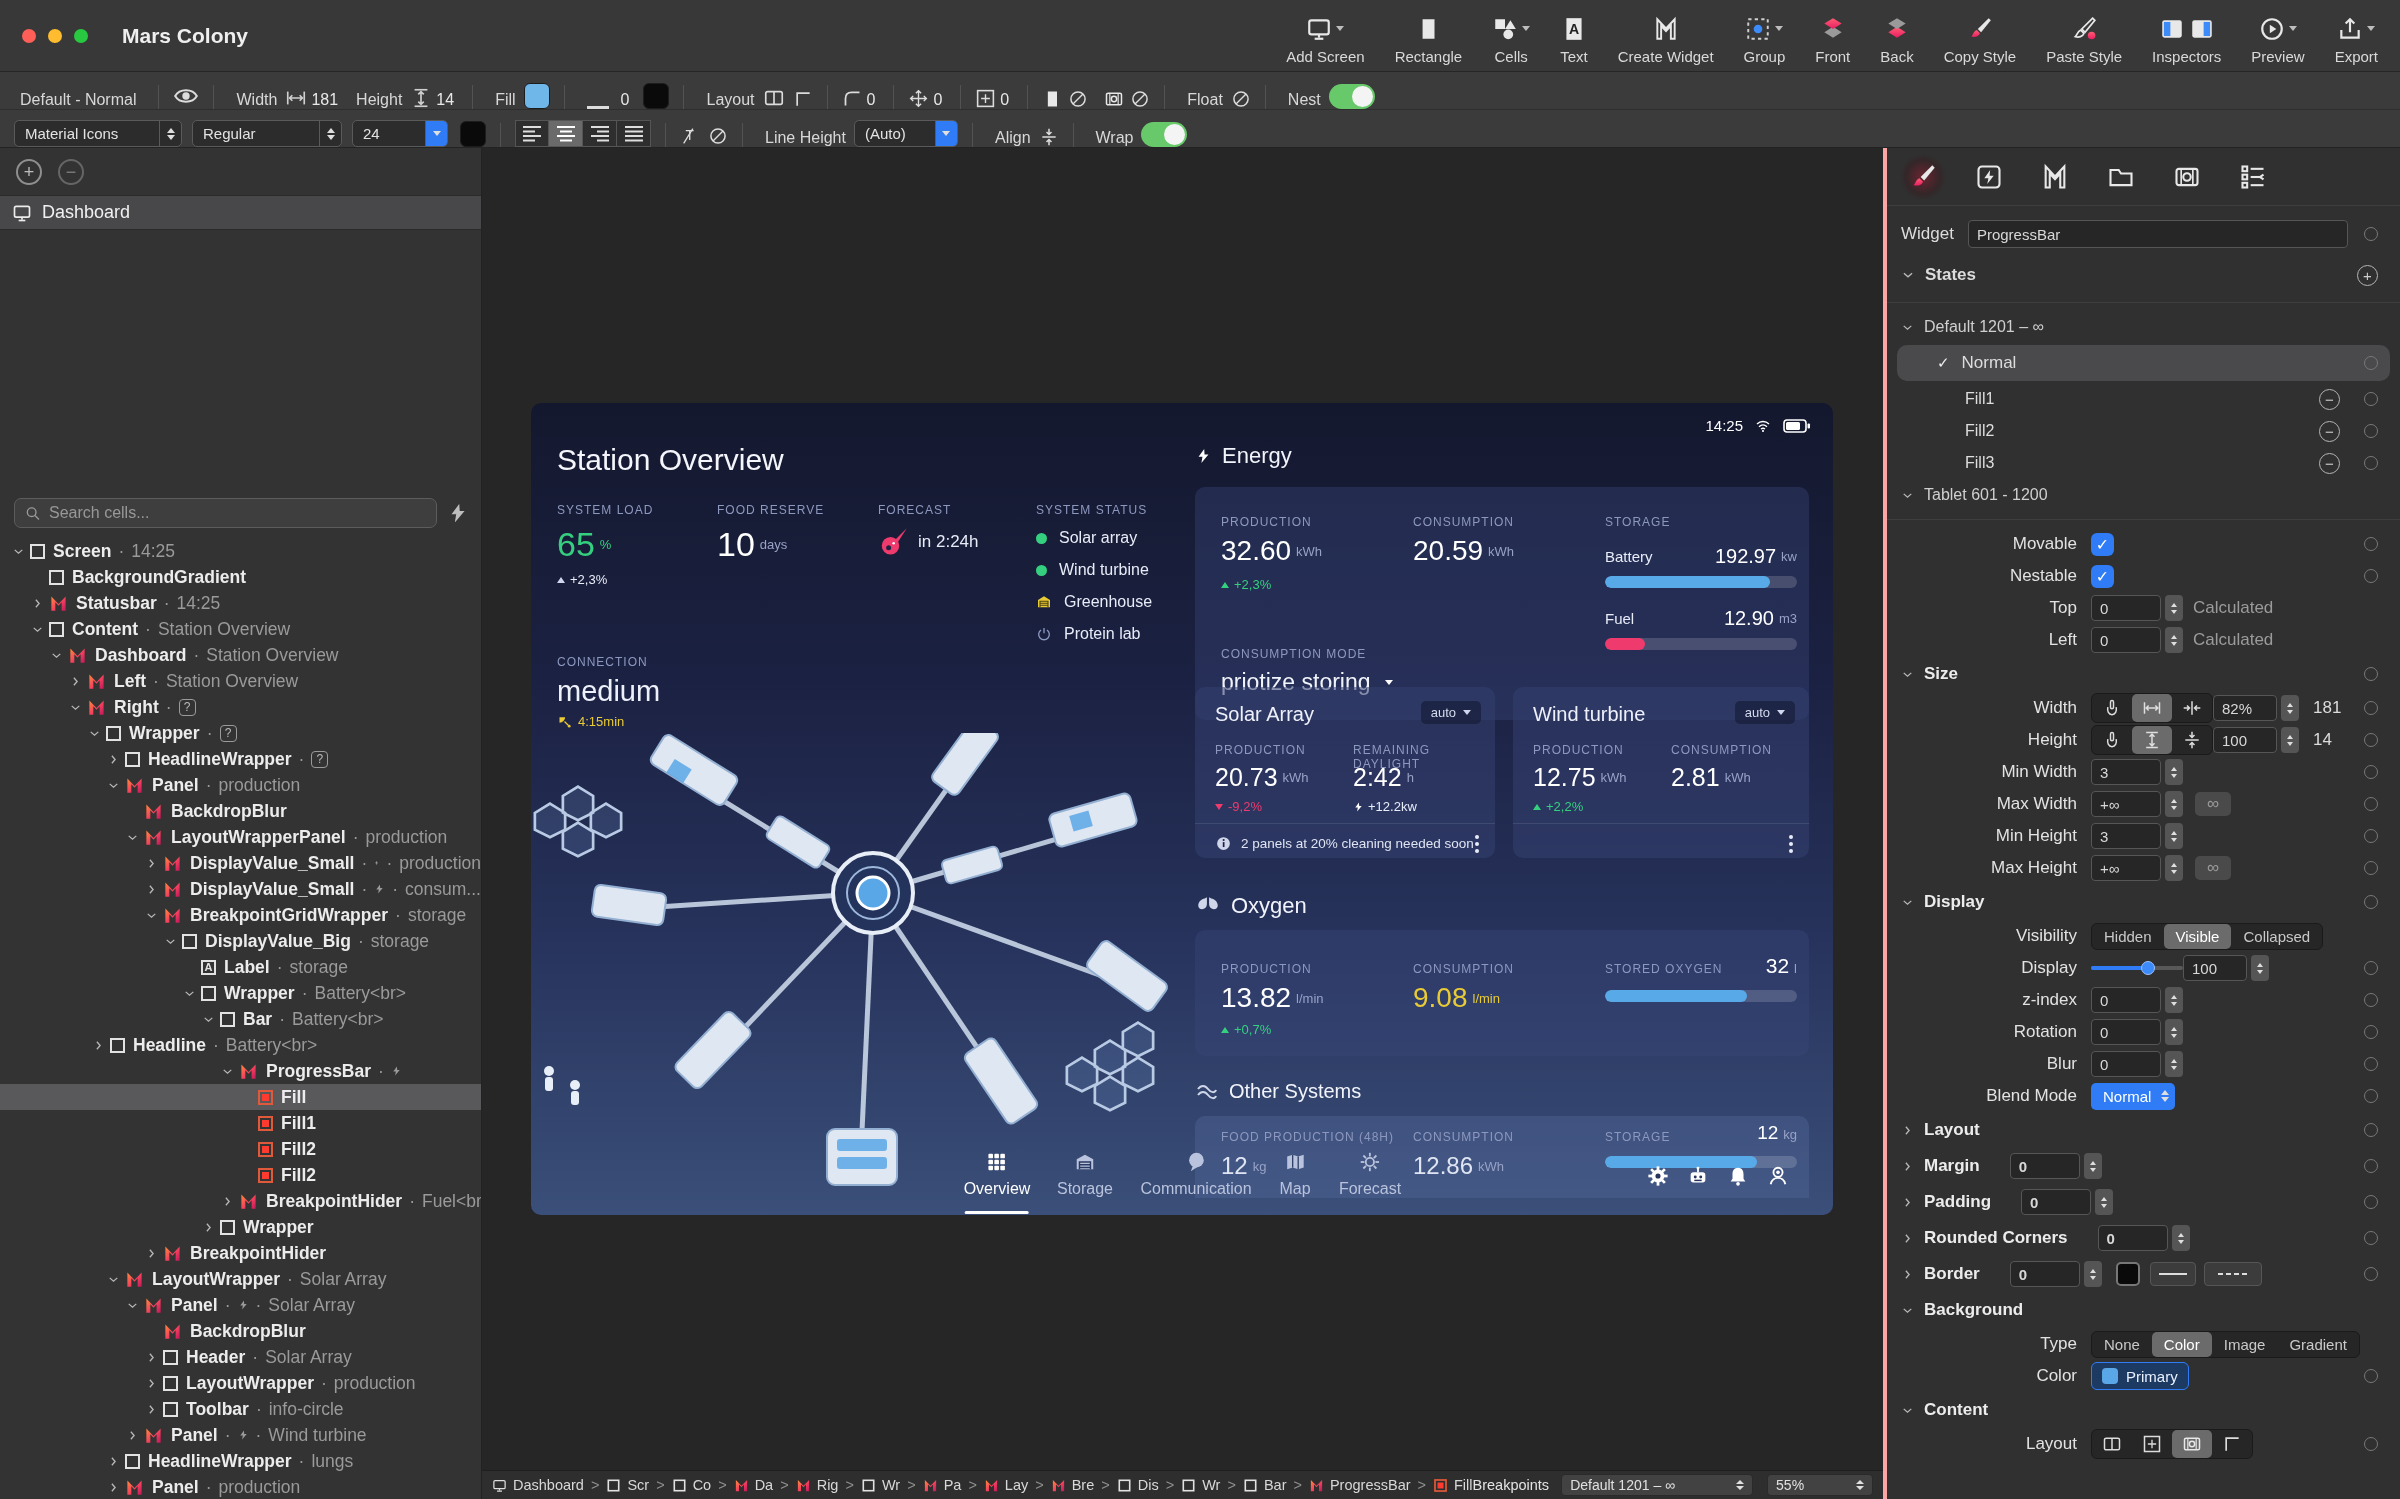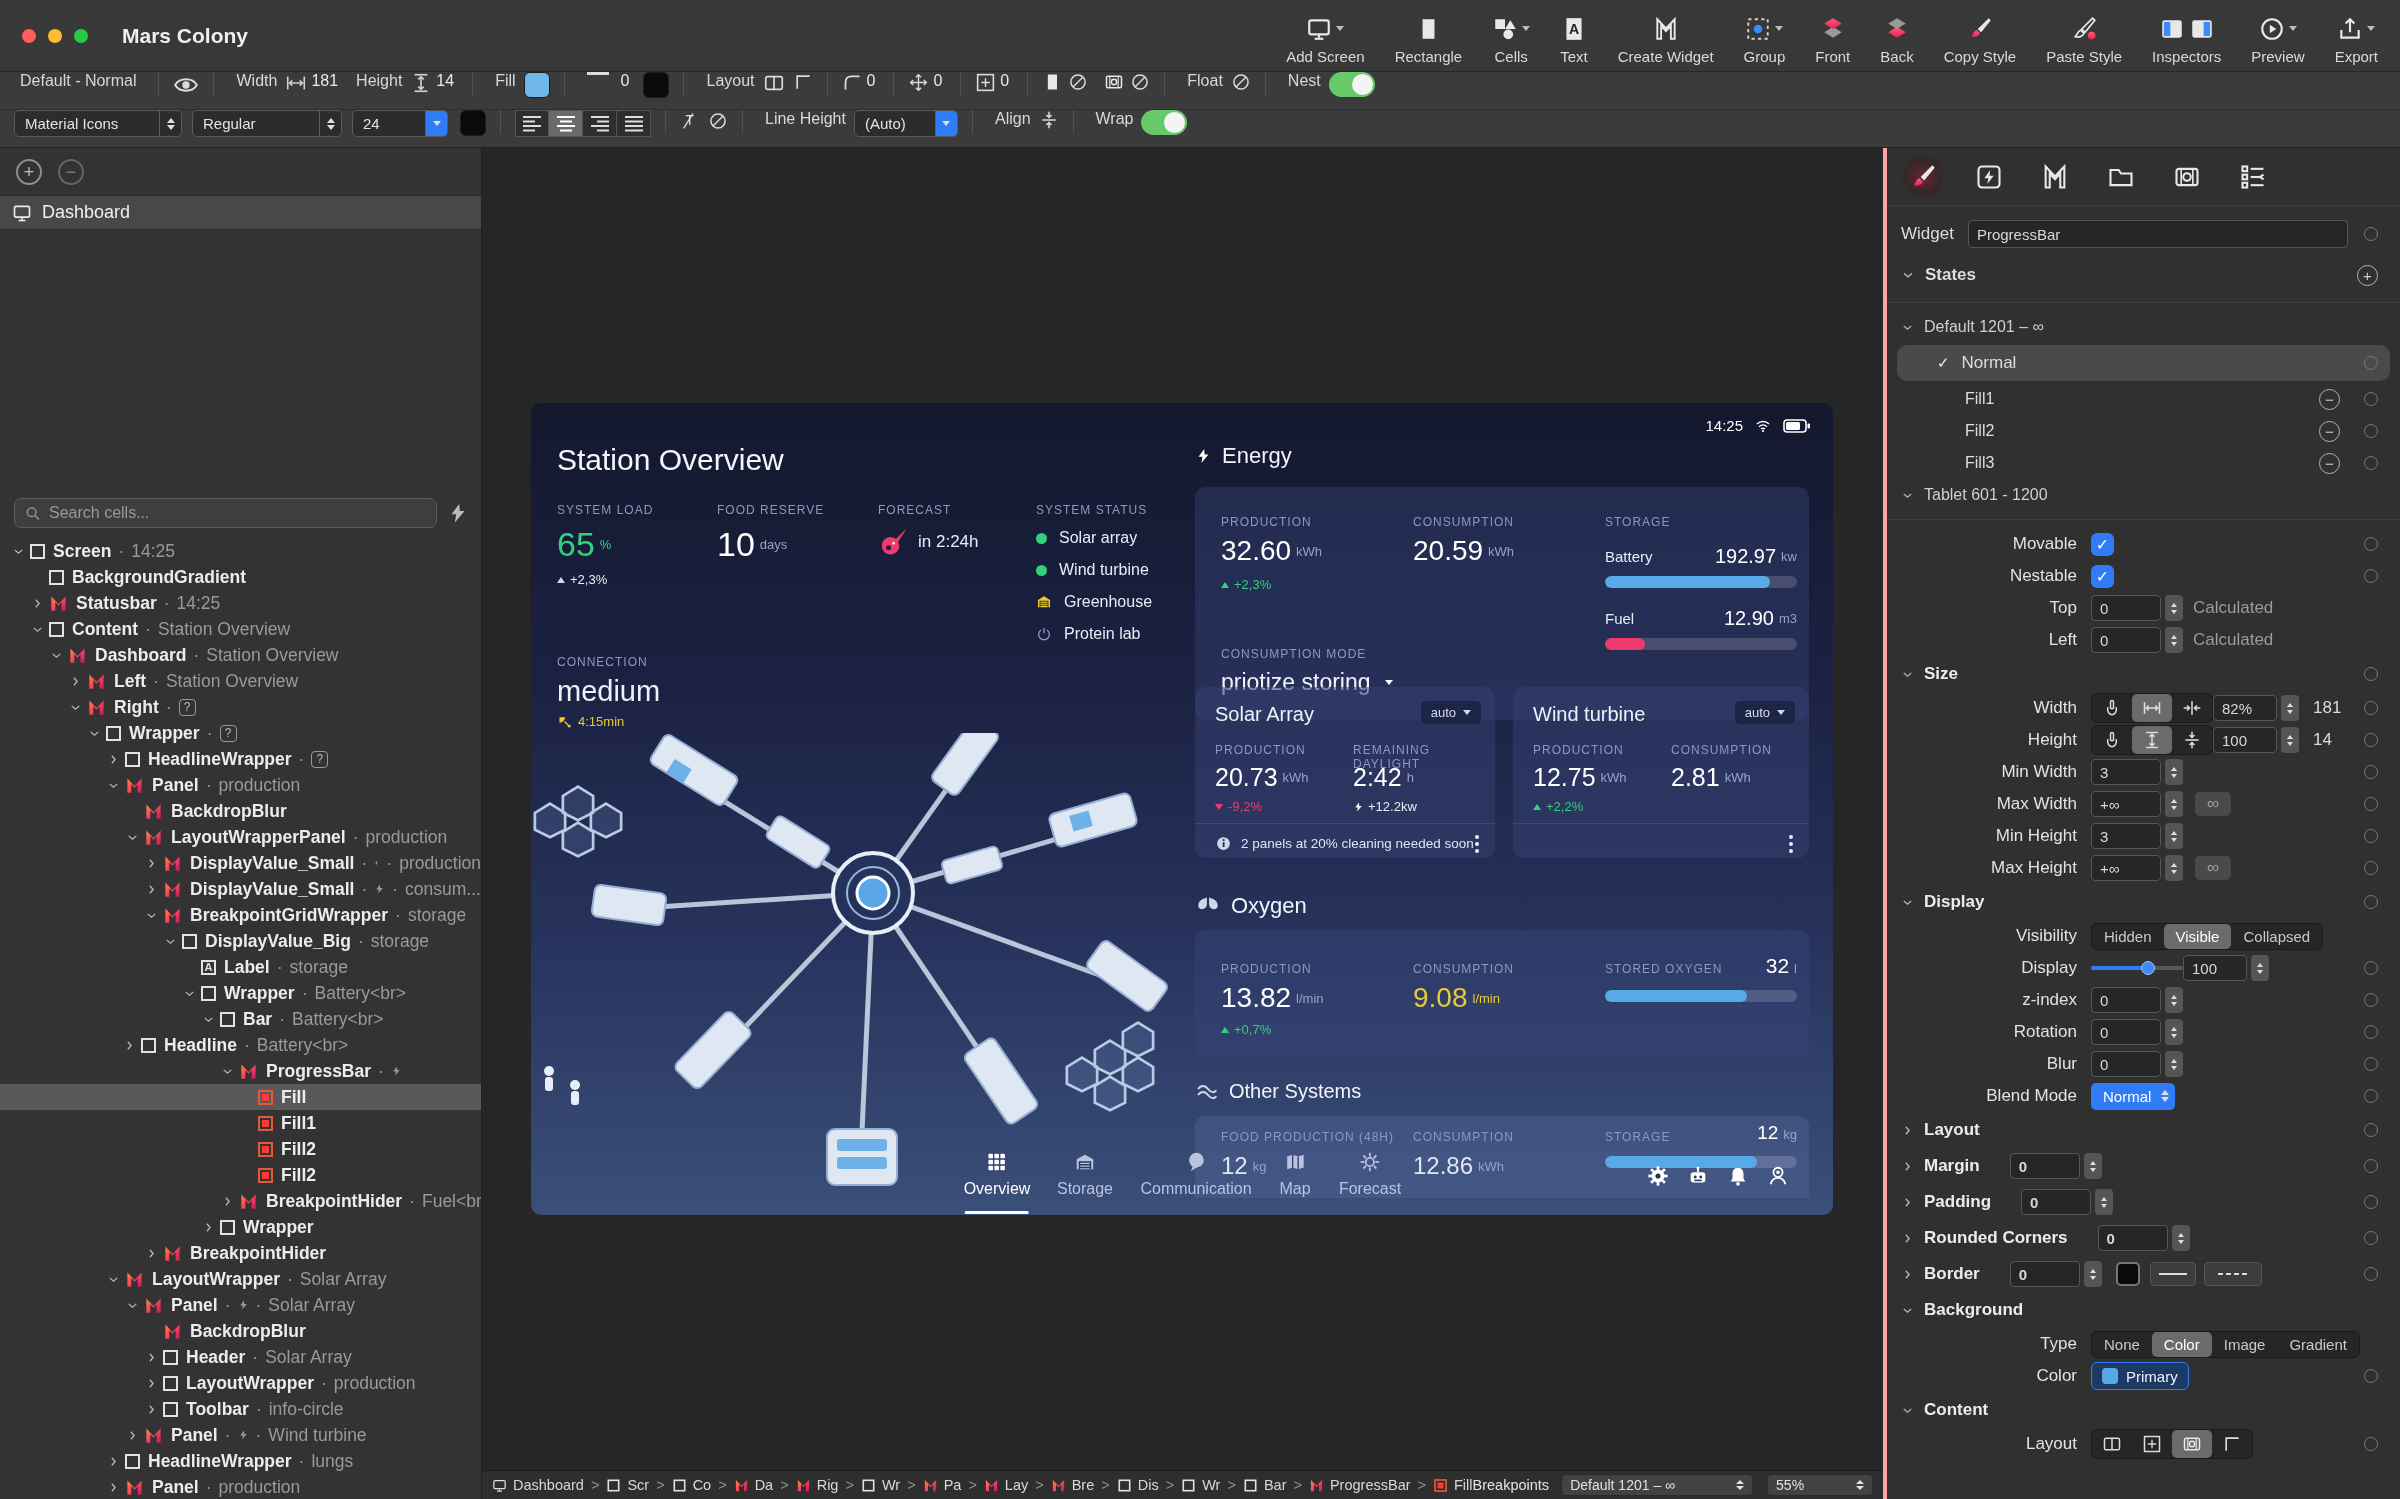--- a/index.html
+++ b/index.html
@@ -8,21 +8,21 @@
   svg{display:block;}
   
   #titlebar{position:absolute;left:0;top:0;width:2400px;height:72px;background:#383838;border-bottom:1px solid #262626;display:flex;align-items:center;padding:0 22px;}
   .light{width:14px;height:14px;border-radius:50%;margin-right:12px;}
   #win-title{color:#efefef;font-size:21px;font-weight:bold;margin-left:22px;}
   #toolbar-items{margin-left:auto;display:flex;align-items:flex-start;gap:30px;padding-top:6px;}
   .tb-item{display:flex;flex-direction:column;align-items:center;gap:3px;cursor:default;}
   .tb-icon{height:32px;display:flex;align-items:center;gap:4px;color:#e8e8e8;}
   .tb-label{font-size:15px;color:#d9d9d9;white-space:nowrap;}
   
-  #row2,#row3{position:absolute;left:0;width:2400px;height:38px;background:#3b3b3b;display:flex;align-items:flex-start;color:#d8d8d8;font-size:16px;}
+  #row2,#row3{position:absolute;left:0;width:2400px;height:38px;background:#3b3b3b;display:flex;align-items:flex-end;color:#d8d8d8;font-size:16px;}
   #row2{top:72px;border-bottom:1px solid #2e2e2e;}
   #row3{top:110px;border-bottom:1px solid #232323;}
   .vsep{width:1px;height:24px;background:#525252;margin:0 14px;flex:none;}
   .plabel{margin:0 8px;color:#d8d8d8;white-space:nowrap;}
   .pval{color:#e8e8e8;margin:0 4px;}
   .swatch{width:26px;height:26px;border-radius:6px;border:1px solid #1d1d1d;}
   .tgl{width:46px;height:25px;border-radius:13px;background:#67c969;position:relative;flex:none;}
   .tgl i{position:absolute;right:2px;top:2px;width:21px;height:21px;border-radius:50%;background:#f4f4f4;}
   .combo{height:27px;background:#2c2c2c;border:1px solid #5a5a5a;border-radius:5px;display:flex;align-items:center;padding-left:10px;color:#e3e3e3;font-size:15px;}
   .combo .caret{margin-left:auto;width:22px;height:100%;border-left:1px solid #5a5a5a;display:flex;flex-direction:column;align-items:center;justify-content:center;gap:2px;border-radius:0 4px 4px 0;}
@@ -951,21 +951,21 @@
             <polyline points="9,5 15,12 9,19"></polyline>
           </svg>
         </span>
         <span class="ticon">
           <div class="cellic"></div>
         </span>
         <span class="tname">Bar</span>
         <span class="tdot">·</span>
         <span class="tmeta">Battery&lt;br&gt;</span>
       </div>
-      <div class="trow" style="padding-left: 117px;">
+      <div class="trow" style="padding-left: 86px;">
         <span class="texp">
           <svg width="13" height="13" viewBox="0 0 24 24" class="chevsvg">
             <polyline points="9,5 15,12 9,19"></polyline>
           </svg>
         </span>
         <span class="ticon">
           <div class="cellic"></div>
         </span>
         <span class="tname">Headline</span>
         <span class="tdot">·</span>

